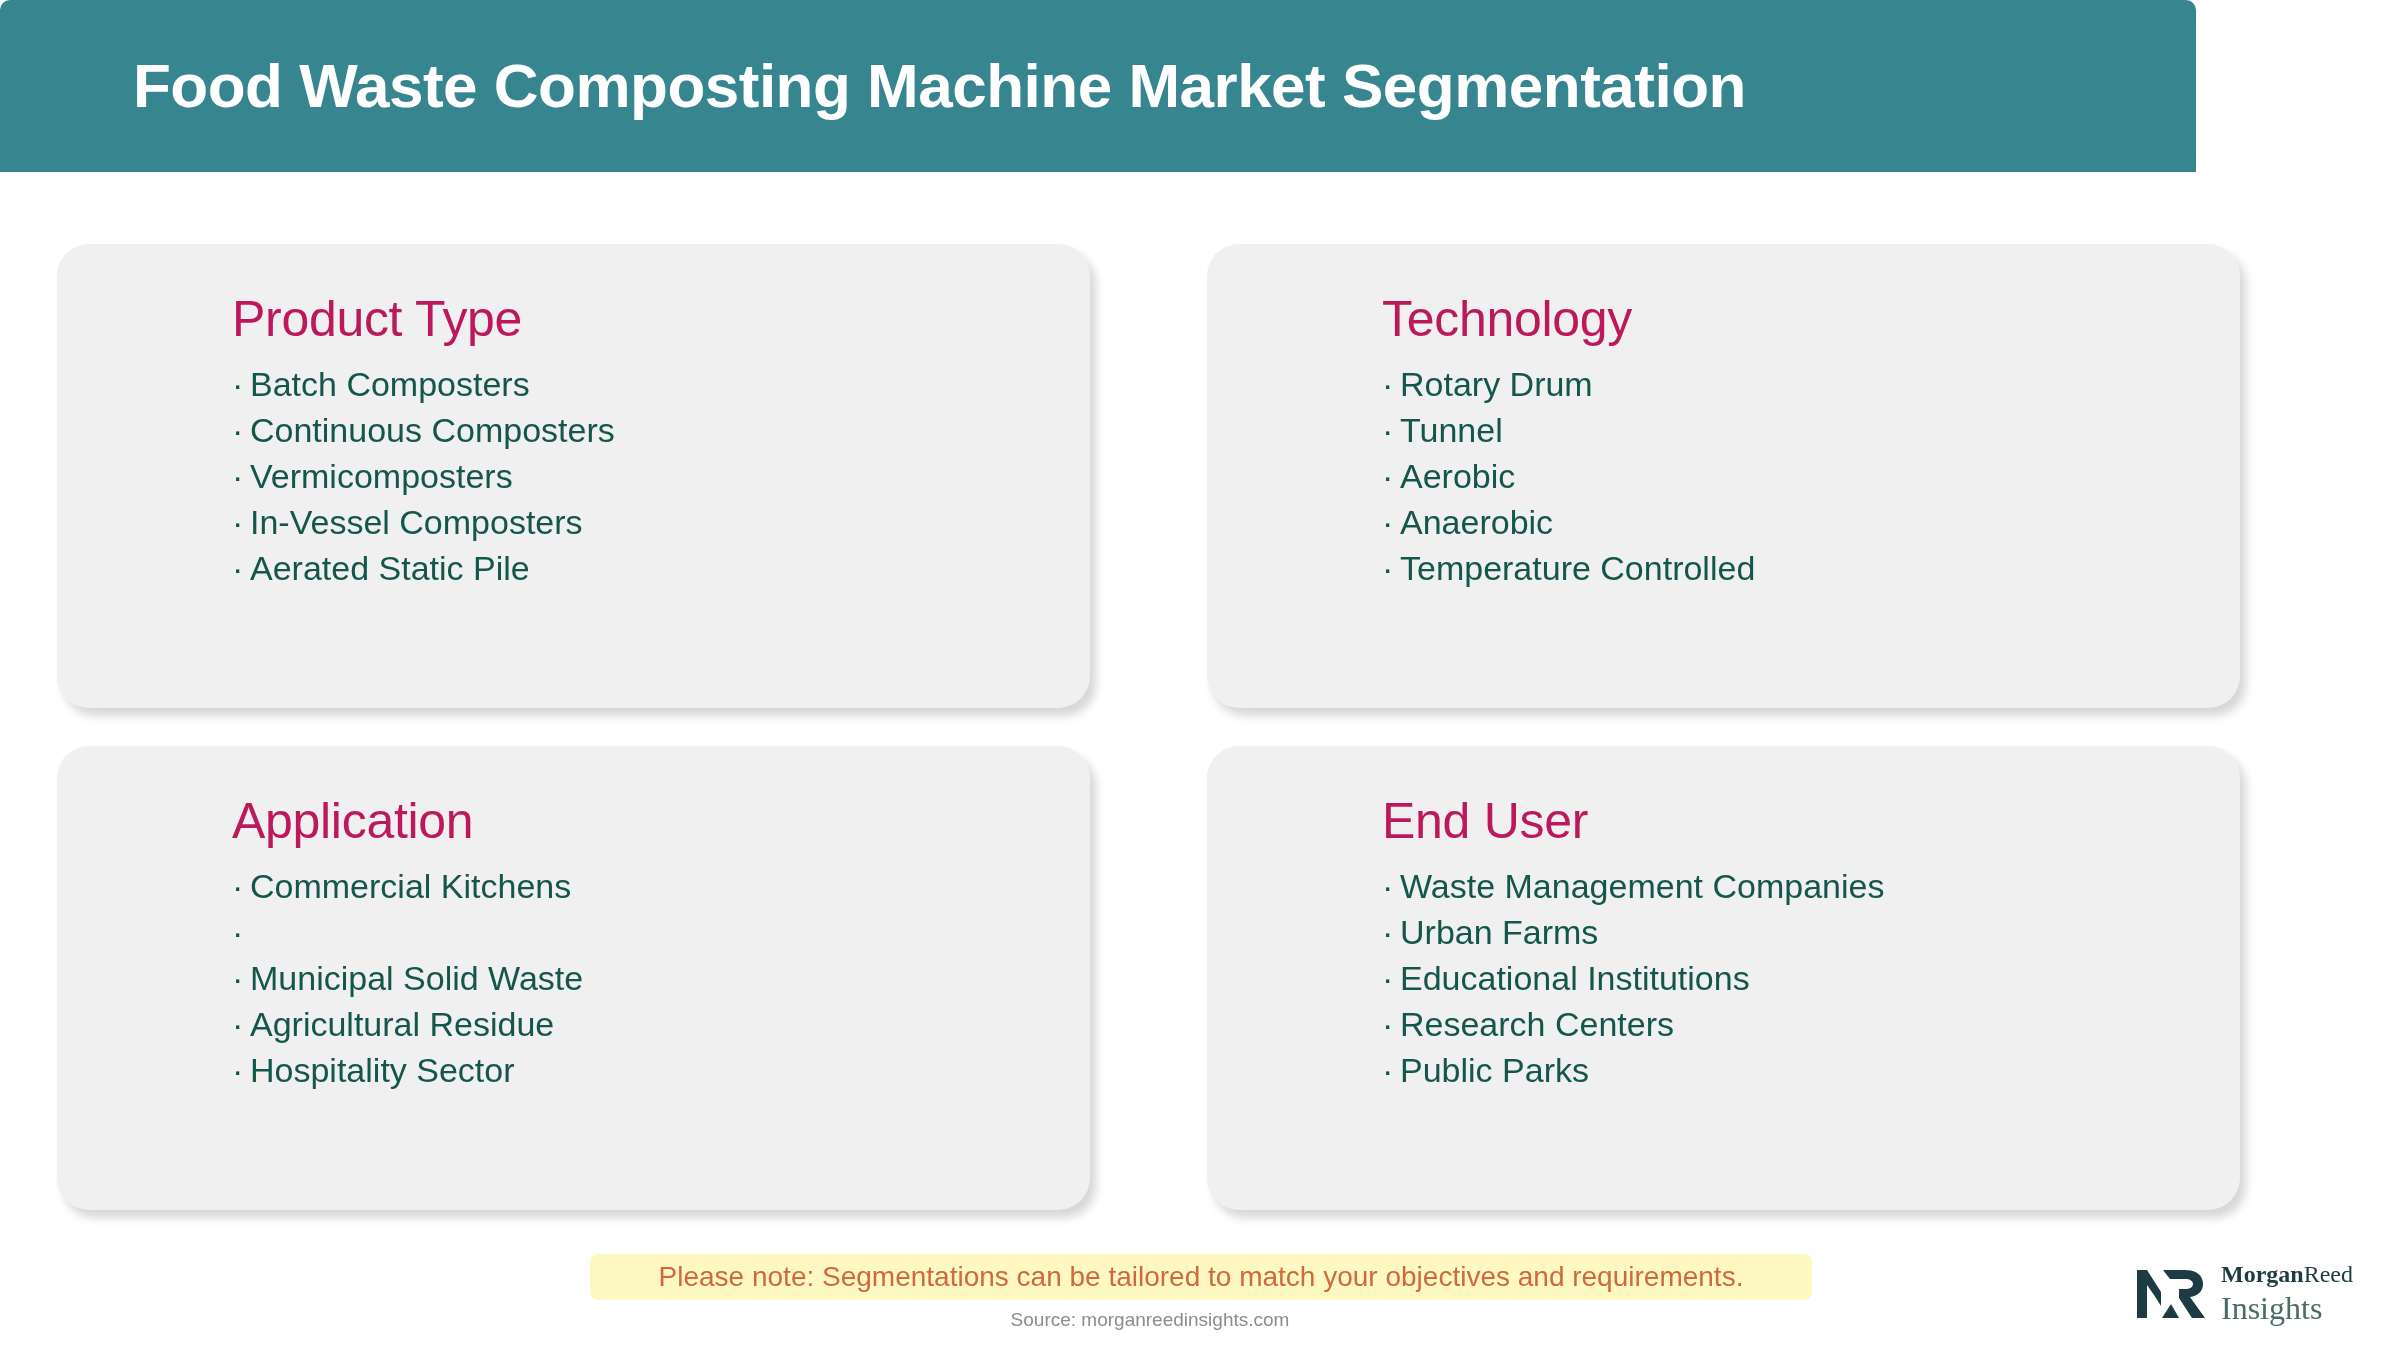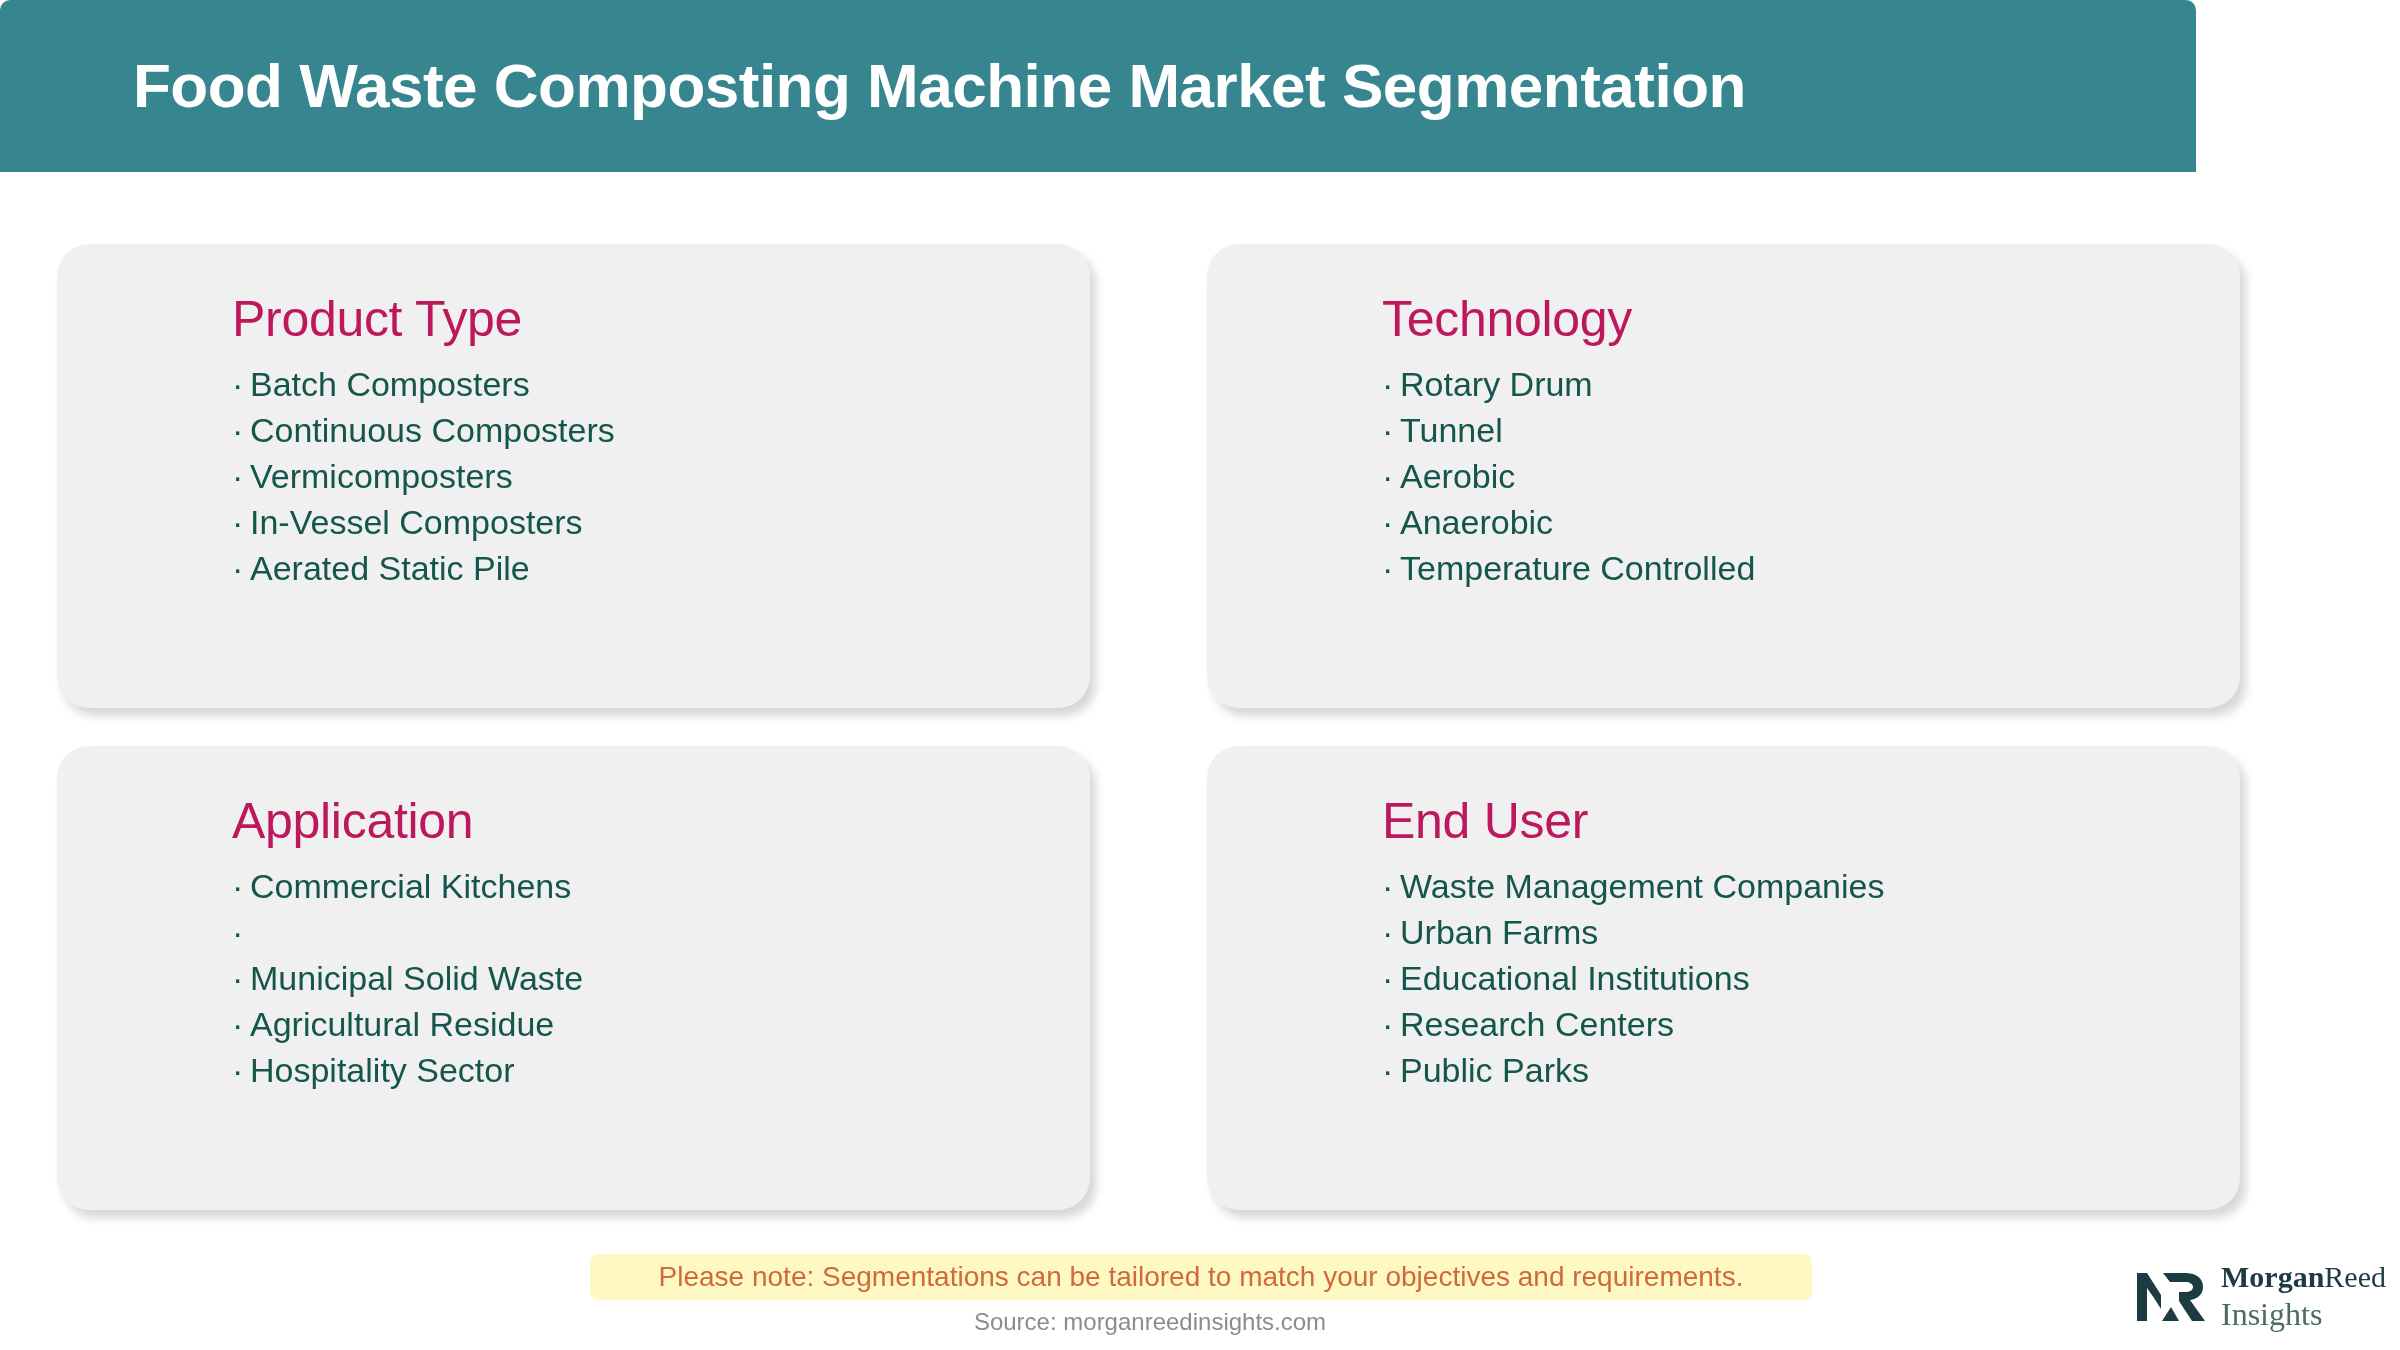--- a/index.html
+++ b/index.html
@@ -112,21 +112,21 @@
     line-height: 1;
     white-space: nowrap;
   }
   .source-text {
     position: absolute;
     left: 0;
     top: 1310px;
     width: 2300px;
     text-align: center;
     color: #8c8c8c;
-    font-size: 24px;
+    font-size: 19px;
     line-height: 1;
   }
 
   
   .logo {
     position: absolute;
     left: 2135px;
     top: 1262px;
     display: flex;
     align-items: center;
@@ -138,21 +138,21 @@
     flex: none;
   }
   .logo-words {
     display: flex;
     flex-direction: column;
     justify-content: center;
     line-height: 1;
   }
   .logo-line1 {
     font-family: "Liberation Serif", serif;
-    font-size: 30px;
+    font-size: 24px;
     color: #1d3b42;
     white-space: nowrap;
   }
   .logo-line1 b {
     font-weight: bold;
   }
   .logo-line1 span.light {
     font-weight: normal;
   }
   .logo-line2 {

